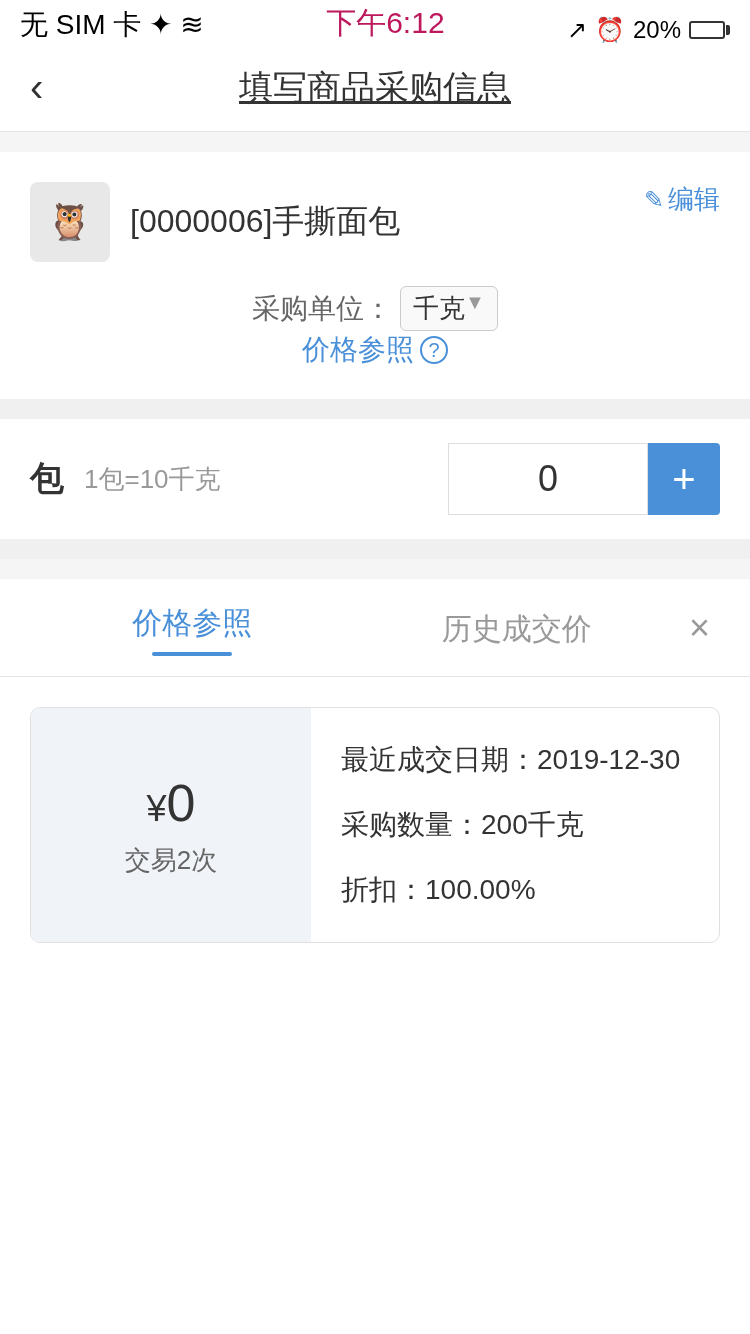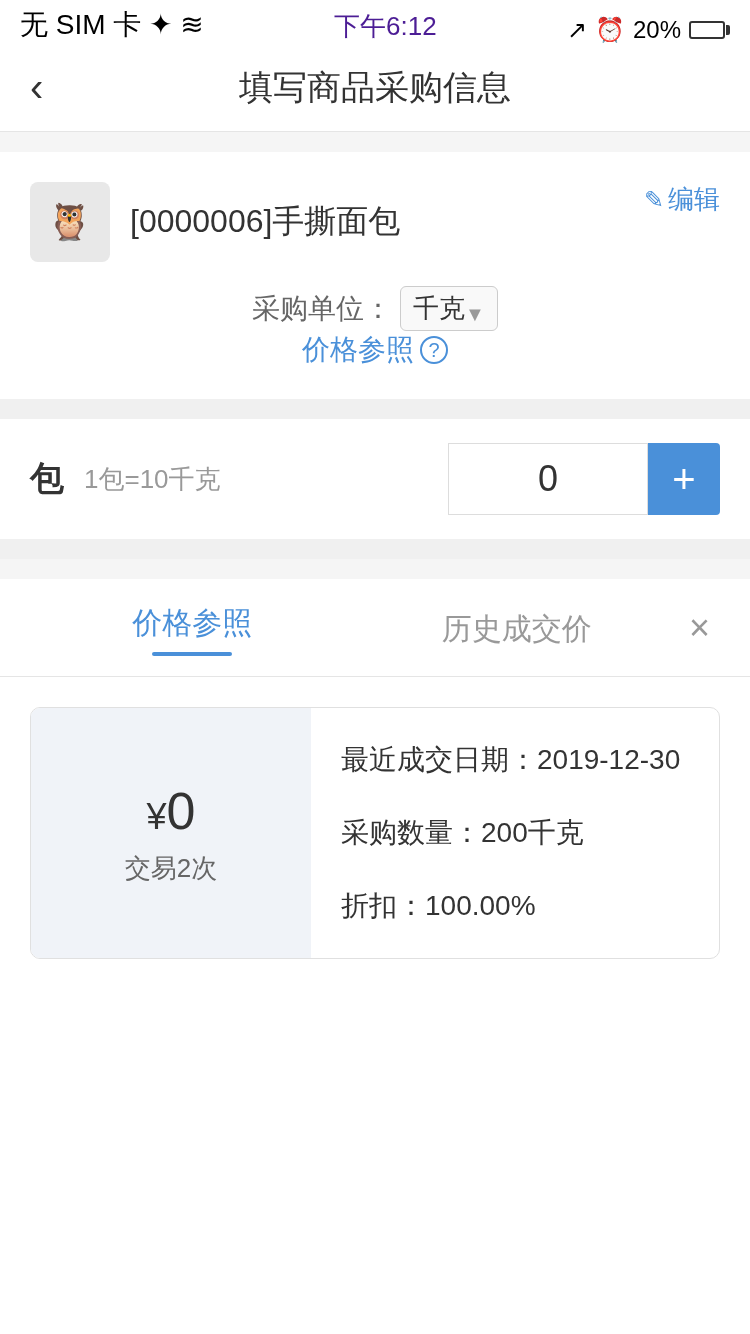--- a/index.html
+++ b/index.html
@@ -20,23 +20,23 @@
       align-items: flex-end;
       justify-content: space-between;
       padding: 0 20px;
       font-size: 28px;
     }
     .status-left {
       font-size: 28px;
       color: #000;
     }
     .status-center {
-      font-size: 26px;
+      font-size: 30px;
       font-weight: 500;
-      color: #4c1d95;
+      color: #be185d;
     }
     .status-right {
       display: flex;
       align-items: center;
       gap: 8px;
       font-size: 24px;
       color: #000;
     }
     .battery-icon {
       display: inline-flex;
@@ -82,20 +82,21 @@
       cursor: pointer;
       padding-right: 20px;
     }
     .nav-title {
       position: absolute;
       left: 50%;
       transform: translateX(-50%);
       font-size: 34px;
       font-weight: 500;
       color: #333;
+      text-decoration: underline;
     }
 
     
     .product-card {
       background: #fff;
       margin-top: 20px;
       padding: 30px;
     }
     .product-header {
       display: flex;
@@ -145,21 +146,21 @@
       align-items: center;
       justify-content: space-between;
       flex-direction: column;
     }
     .unit-label {
       font-size: 28px;
       color: #666;
     }
     .unit-select {
       display: inline-flex;
-      align-items: flex-end;
+      align-items: flex-start;
       gap: 0;
       border: 1px solid #ccc;
       border-radius: 6px;
       padding: 4px 12px;
       font-size: 26px;
       color: #333;
       cursor: pointer;
       background: #f9f9f9;
     }
     .unit-select .arrow {
@@ -312,21 +313,21 @@
       font-size: 26px;
       color: #666;
       margin-top: 10px;
     }
     .history-right {
       flex: 1;
       padding: 30px 30px;
       display: flex;
       flex-direction: column;
       justify-content: center;
-      gap: 28px;
+      gap: 20px;
     }
     .history-detail-row {
       font-size: 28px;
       color: #333;
       line-height: 1.6;
     }
 
     
     .empty-area {
       flex: 1;

